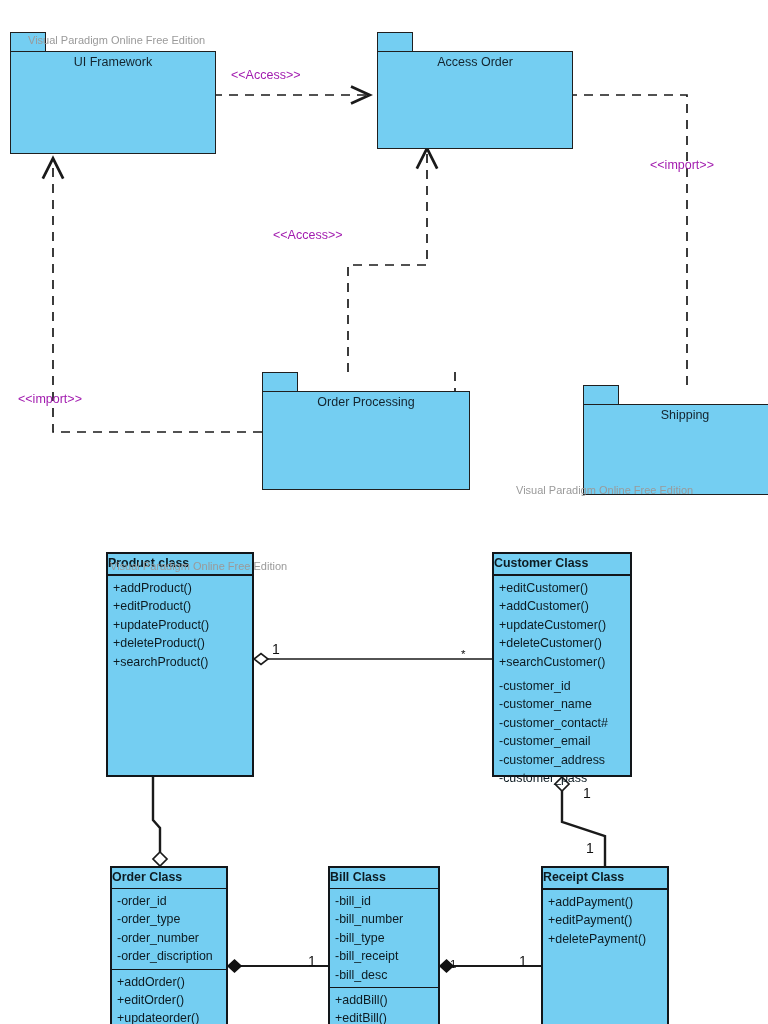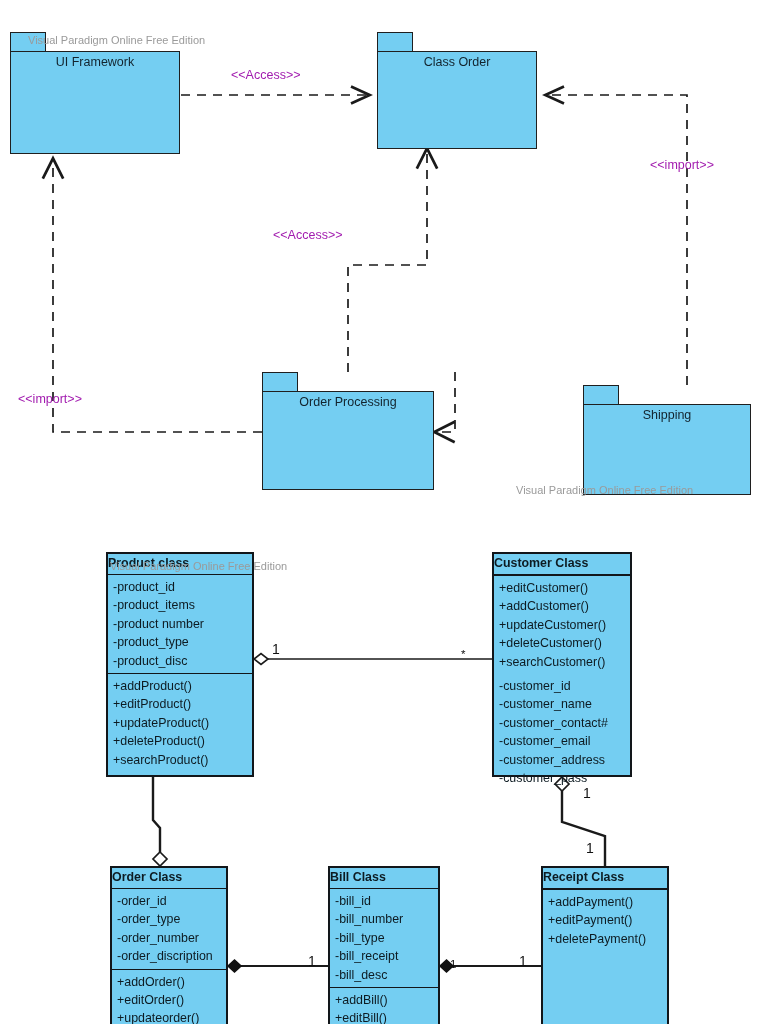--- a/index.html
+++ b/index.html
@@ -15,20 +15,21 @@
     font-family: "Liberation Sans", sans-serif;
   }
   #canvas {
     position: absolute;
     left: 0; top: 0;
     width: 768px;
     height: 1024px;
   }
   .pkg {
     position: absolute;
+    padding-left: 36px;
   }
   .pkg-tab {
     position: absolute;
     left: 0; top: 0;
     width: 36px;
     height: 20px;
     background: #74CEF2;
     border: 1.6px solid #1f1f1f;
     box-sizing: border-box;
   }
@@ -168,21 +169,21 @@
 
 <div class="pkg" style="left:10px; top:32px; width:170px; height:122px;">
   <div class="pkg-tab"></div>
   <div class="pkg-body"></div>
   <div class="pkg-label">UI Framework</div>
 </div>
 
 <div class="pkg" style="left:377px; top:32px; width:160px; height:117px;">
   <div class="pkg-tab"></div>
   <div class="pkg-body"></div>
-  <div class="pkg-label">Class Order</div>
+  <div class="pkg-label">Access Order</div>
 </div>
 
 <div class="pkg" style="left:262px; top:372px; width:172px; height:118px;">
   <div class="pkg-tab"></div>
   <div class="pkg-body"></div>
   <div class="pkg-label">Order Processing</div>
 </div>
 
 <div class="pkg" style="left:583px; top:385px; width:168px; height:110px;">
   <div class="pkg-tab"></div>
@@ -190,27 +191,20 @@
   <div class="pkg-label">Shipping</div>
 </div>
 
 <div class="lbl" style="left:231px; top:68px;">&lt;&lt;Access&gt;&gt;</div>
 <div class="lbl" style="left:273px; top:228px;">&lt;&lt;Access&gt;&gt;</div>
 <div class="lbl" style="left:18px; top:392px;">&lt;&lt;import&gt;&gt;</div>
 <div class="lbl" style="left:650px; top:158px;">&lt;&lt;import&gt;&gt;</div>
 
 <div class="cls" style="left:106px; top:552px; width:148px; height:225px;">
   <div class="cls-title">Product class</div>
-  <div class="cls-sec">
-    <div>-product_id</div>
-    <div>-product_items</div>
-    <div>-product number</div>
-    <div>-product_type</div>
-    <div>-product_disc</div>
-  </div>
   <div class="cls-sec bordered">
     <div>+addProduct()</div>
     <div>+editProduct()</div>
     <div>+updateProduct()</div>
     <div>+deleteProduct()</div>
     <div>+searchProduct()</div>
   </div>
 </div>
 
 <div class="cls" style="left:492px; top:552px; width:140px; height:225px;">

